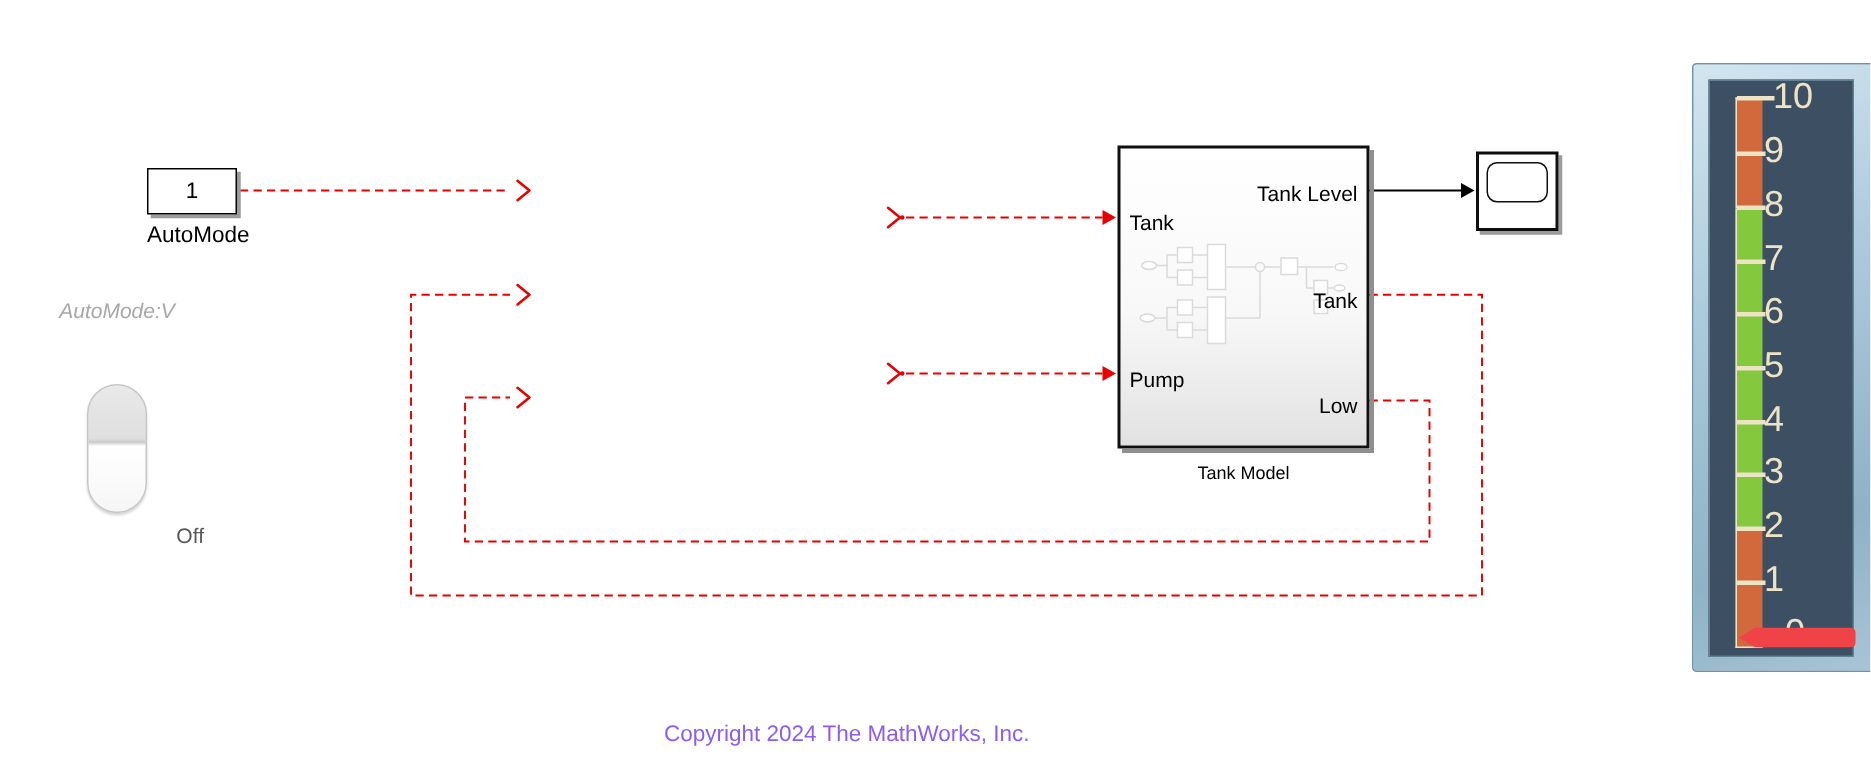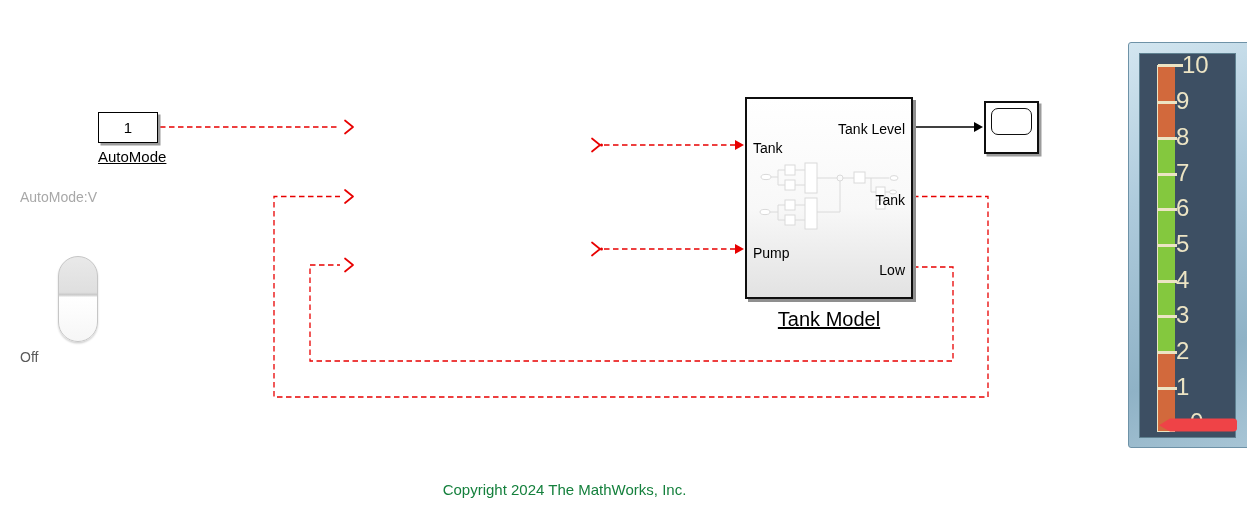--- a/index.html
+++ b/index.html
@@ -21,26 +21,26 @@
 
   
   .blk { position:absolute; z-index:2; }
   .constant {
     left:98px; top:112px; width:60px; height:31px;
     background:#fff; border:1.5px solid #000;
     box-shadow: 2.5px 2.5px 0 #9c9c9c;
     display:flex; align-items:center; justify-content:center;
     font-size:15px; color:#000;
   }
-  .blk-label { position:absolute; z-index:2; color:#000; text-align:center;text-decoration:underline; }
-
-  
-  .tog-label { left:20px; top:189px; width:116px; font-size:14px; color:#a8a8a8; position:absolute; z-index:2;}
+  .blk-label { position:absolute; z-index:2; color:#000; text-align:center; }
+
+  
+  .tog-label { left:20px; top:199px; width:116px; font-size:14px; color:#a8a8a8; text-align:center; position:absolute; z-index:2;font-style:italic;}
   .tog-on    { left:20px; top:229px; width:116px; font-size:14px; color:#5a5a5a; text-align:center; position:absolute; z-index:2;margin-top:40px;}
-  .tog-off   { left:20px; top:349px; width:116px; font-size:14px; color:#5a5a5a; text-align:left; position:absolute; z-index:2;}
+  .tog-off   { left:20px; top:349px; width:116px; font-size:14px; color:#5a5a5a; text-align:right; position:absolute; z-index:2;}
   .pill {
     left:58px; top:256px; width:40px; height:86px;
     border:1px solid #c6c6c6; border-radius:21px;
     background: linear-gradient(180deg, #e9e9e9 0%, #dfdfdf 42%, #c9c9c9 45%, #ffffff 48%, #f6f6f6 100%);
     box-shadow: 0 1.5px 2px rgba(0,0,0,0.18);
     position:absolute; z-index:2;
   }
 
   
   .tank {
@@ -74,21 +74,21 @@
     position:absolute; left:10px; top:10px; width:97px; height:385px;
     background: var(--gauge-panel); border:1px solid #5f8191;
   }
   .gband { position:absolute; z-index:1; }
   .gtick { position:absolute; height:3px; background: var(--gauge-tick); z-index:2; }
   .gnum  { position:absolute; font-size:24px; line-height:20px; height:20px; color: var(--gauge-tick); z-index:2; }
   .needle { position:absolute; z-index:4; }
 
   .copyright {
     position:absolute; left:0; top:481px; width:1129px;
-    text-align:center; font-size:15px; color:#15803d; z-index:2;
+    text-align:center; font-size:15px; color:#8b5cf6; z-index:2;
   }
 </style>
 </head>
 <body>
 
 <div class="canvas">
 
   <svg class="wires" width="1247" height="516">
 
     <g>
@@ -165,21 +165,21 @@
         <rect x="58" y="99" width="12" height="31"></rect>
         <path fill="none" d="M70,113 H93"></path>
       </g>
     </svg>
     <div class="port" style="left:6px; top:41px;">Tank</div>
     <div class="port" style="left:6px; top:146px;">Pump</div>
     <div class="port" style="right:6px; top:22px;">Tank Level</div>
     <div class="port" style="right:6px; top:93px;">Tank</div>
     <div class="port" style="right:6px; top:163px;">Low</div>
   </div>
-  <div class="blk-label" style="left:745px; top:308px; width:168px; font-size:20px;">Tank Model</div>
+  <div class="blk-label" style="left:745px; top:308px; width:168px; font-size:12px;">Tank Model</div>
 
   <div class="blk scope">
     <div class="scope-screen"></div>
   </div>
 
   <div class="gauge">
     <div class="gauge-panel"></div>
 
     <div class="gband" style="left:28px; top:22px; width:18px; height:74px; background:var(--gauge-orange);
                 border-left:1.5px solid var(--gauge-tick); border-top:1.5px solid var(--gauge-tick);"></div>

